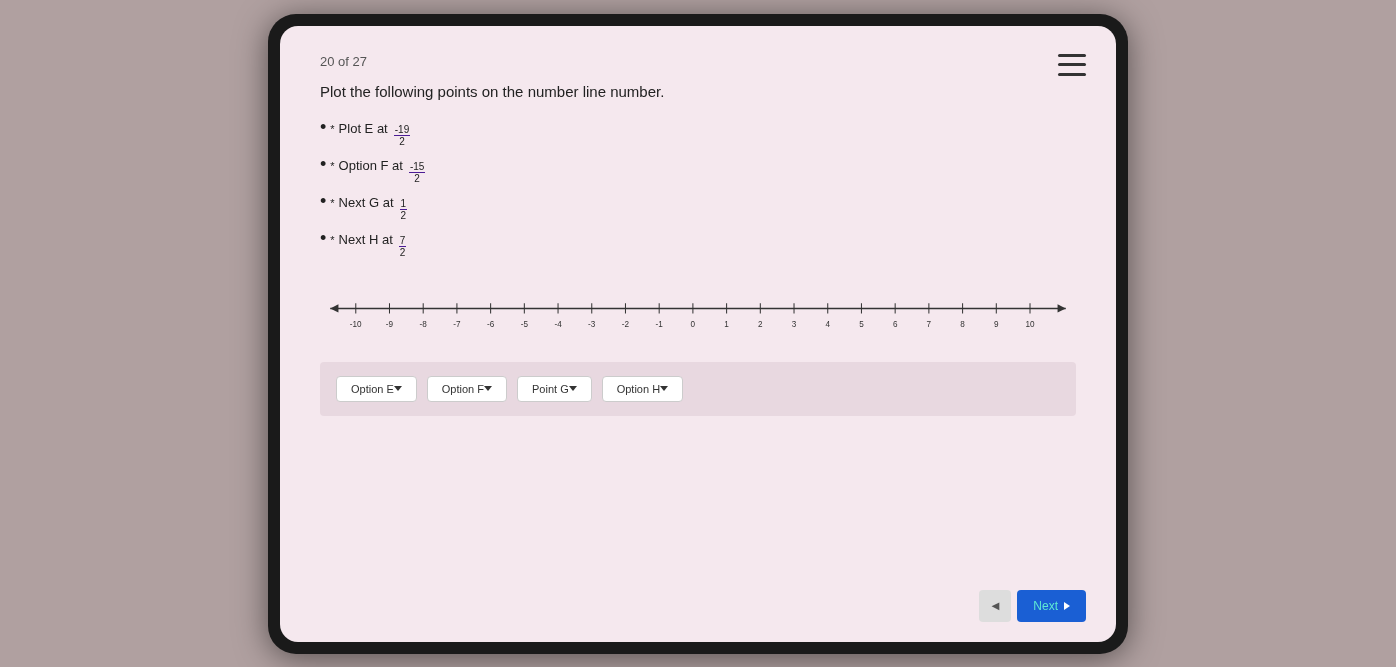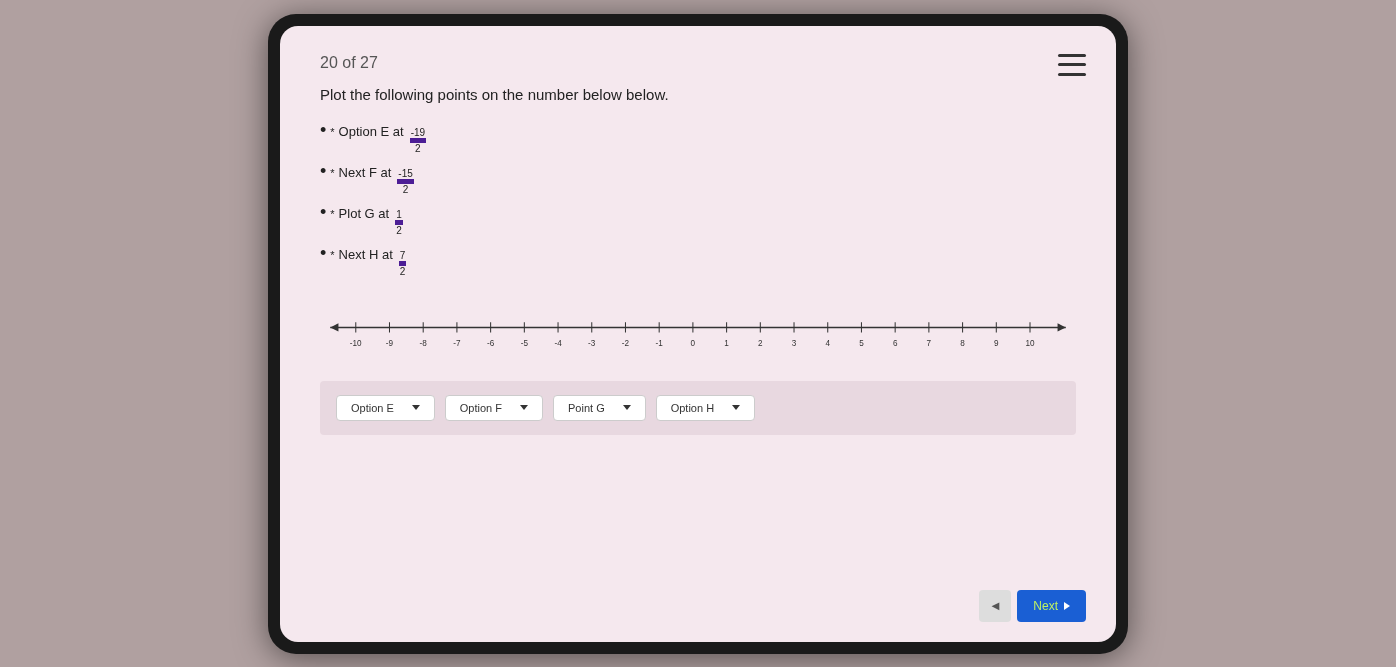--- a/index.html
+++ b/index.html
@@ -31,21 +31,21 @@
       width: 100%;
       height: 100%;
       background: #f5e8ee;
       border-radius: 18px;
       position: relative;
       overflow: hidden;
       padding: 28px 40px 20px 40px;
     }
 
     .progress-text {
-      font-size: 16px;
+      font-size: 13px;
       color: #555;
       margin-bottom: 14px;
     }
 
     .menu-icon {
       position: absolute;
       top: 28px;
       right: 30px;
       width: 28px;
       height: 22px;
@@ -98,21 +98,21 @@
       display: inline-flex;
       flex-direction: column;
       align-items: center;
       font-size: 10px;
       line-height: 1.1;
       vertical-align: middle;
       margin-left: 2px;
     }
 
     .frac .num {
-      border-bottom: 5px solid #4c1d95;
+      border-bottom: 1px solid #4c1d95;
       padding: 0 1px;
     }
 
     .frac .den {
       padding: 0 1px;
     }
 
     
     .number-line-container {
       margin: 10px 0 24px 0;
@@ -137,21 +137,21 @@
     .option-btn {
       background: white;
       border: 1px solid #ccc;
       border-radius: 4px;
       padding: 6px 14px;
       font-size: 11px;
       color: #333;
       cursor: pointer;
       display: flex;
       align-items: center;
-      gap: 18px;
+      gap: 0;
     }
 
     .option-btn .arrow-down {
       width: 0;
       height: 0;
       border-left: 4px solid transparent;
       border-right: 4px solid transparent;
       border-top: 5px solid #333;
     }
 
@@ -180,21 +180,21 @@
     }
 
     .nav-next {
       background: #1a5fd4;
       border: none;
       border-radius: 4px;
       padding: 0 16px;
       height: 32px;
       cursor: pointer;
       font-size: 12px;
-      color: #bef264;
+      color: #5eead4;
       display: flex;
       align-items: center;
       gap: 6px;
     }
 
     .nav-next .arrow-right {
       width: 0;
       height: 0;
       border-top: 4px solid transparent;
       border-bottom: 4px solid transparent;
@@ -208,45 +208,45 @@
   <div class="screen">
 
     <div class="progress-text">20 of 27</div>
 
     <div class="menu-icon">
       <span></span>
       <span></span>
       <span></span>
     </div>
 
-    <div class="question-title">Plot the following points on the number below below.</div>
+    <div class="question-title">Plot the following points on the number line number.</div>
 
     <ul class="points-list">
       <li>
         <span class="bullet">•</span>
         <span class="star">*</span>
-        <span>Option E at </span>
+        <span>Plot E at </span>
         <span class="frac">
           <span class="num">-19</span>
           <span class="den">2</span>
         </span>
       </li>
       <li>
         <span class="bullet">•</span>
         <span class="star">*</span>
-        <span>Next F at </span>
+        <span>Option F at </span>
         <span class="frac">
           <span class="num">-15</span>
           <span class="den">2</span>
         </span>
       </li>
       <li>
         <span class="bullet">•</span>
         <span class="star">*</span>
-        <span>Plot G at </span>
+        <span>Next G at </span>
         <span class="frac">
           <span class="num">1</span>
           <span class="den">2</span>
         </span>
       </li>
       <li>
         <span class="bullet">•</span>
         <span class="star">*</span>
         <span>Next H at </span>
         <span class="frac">

